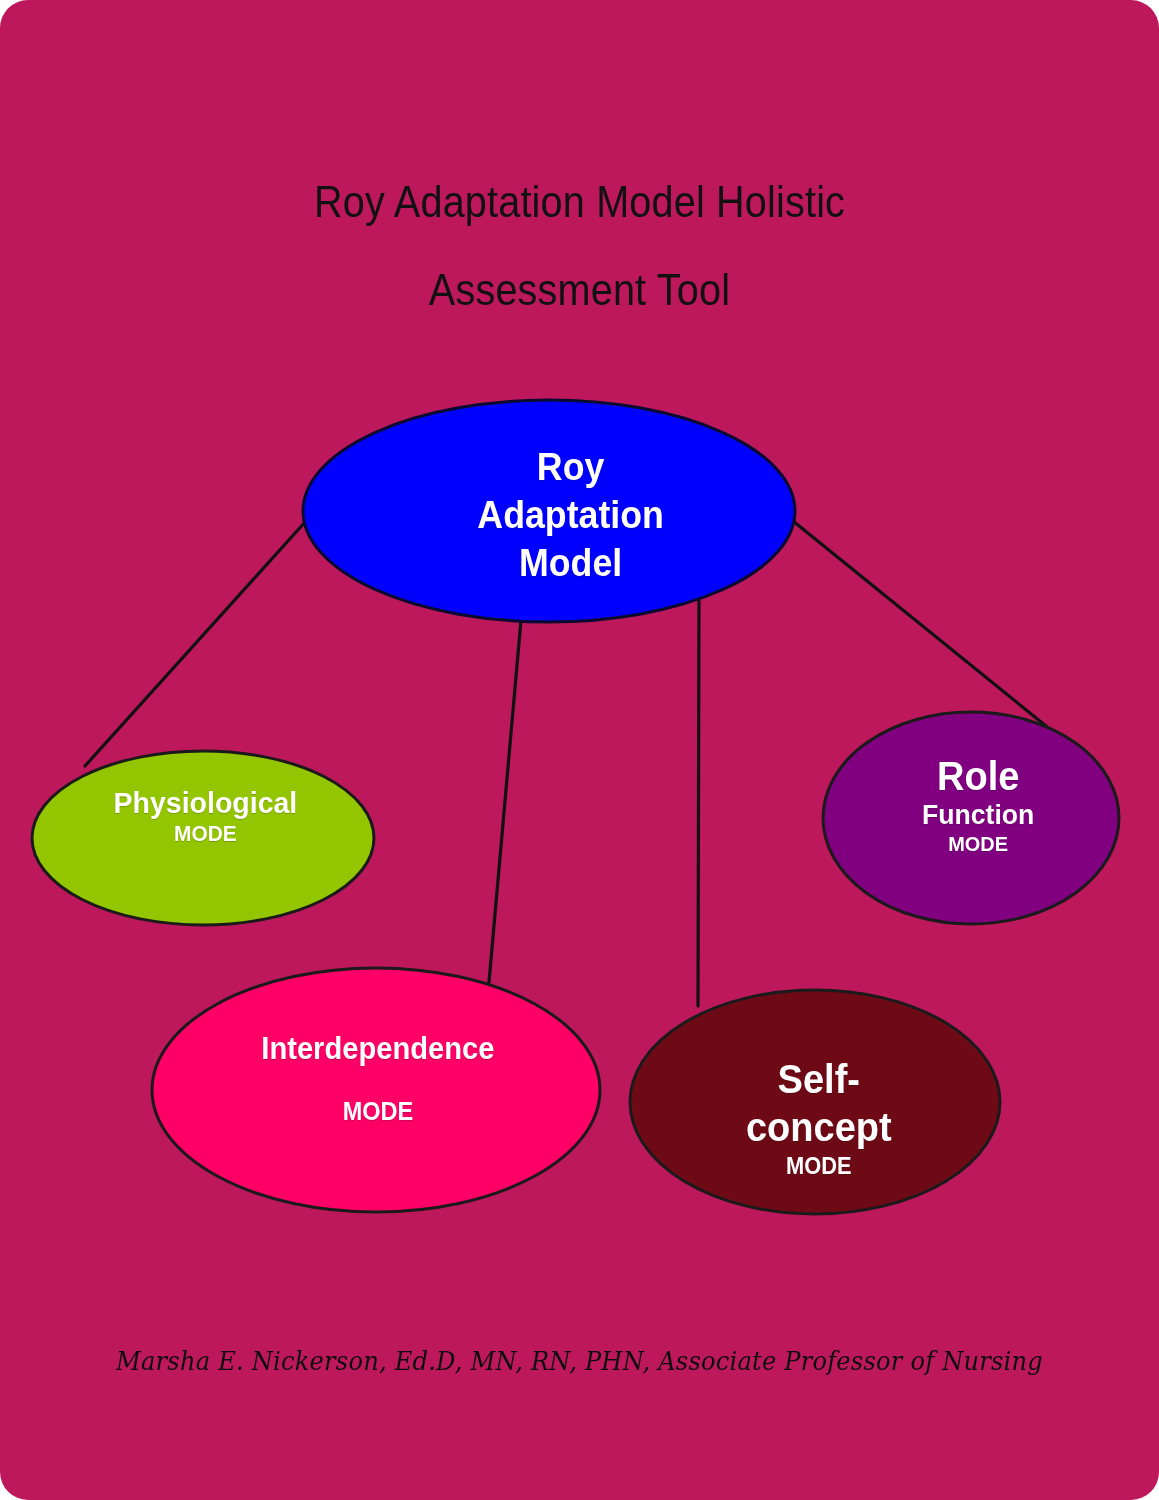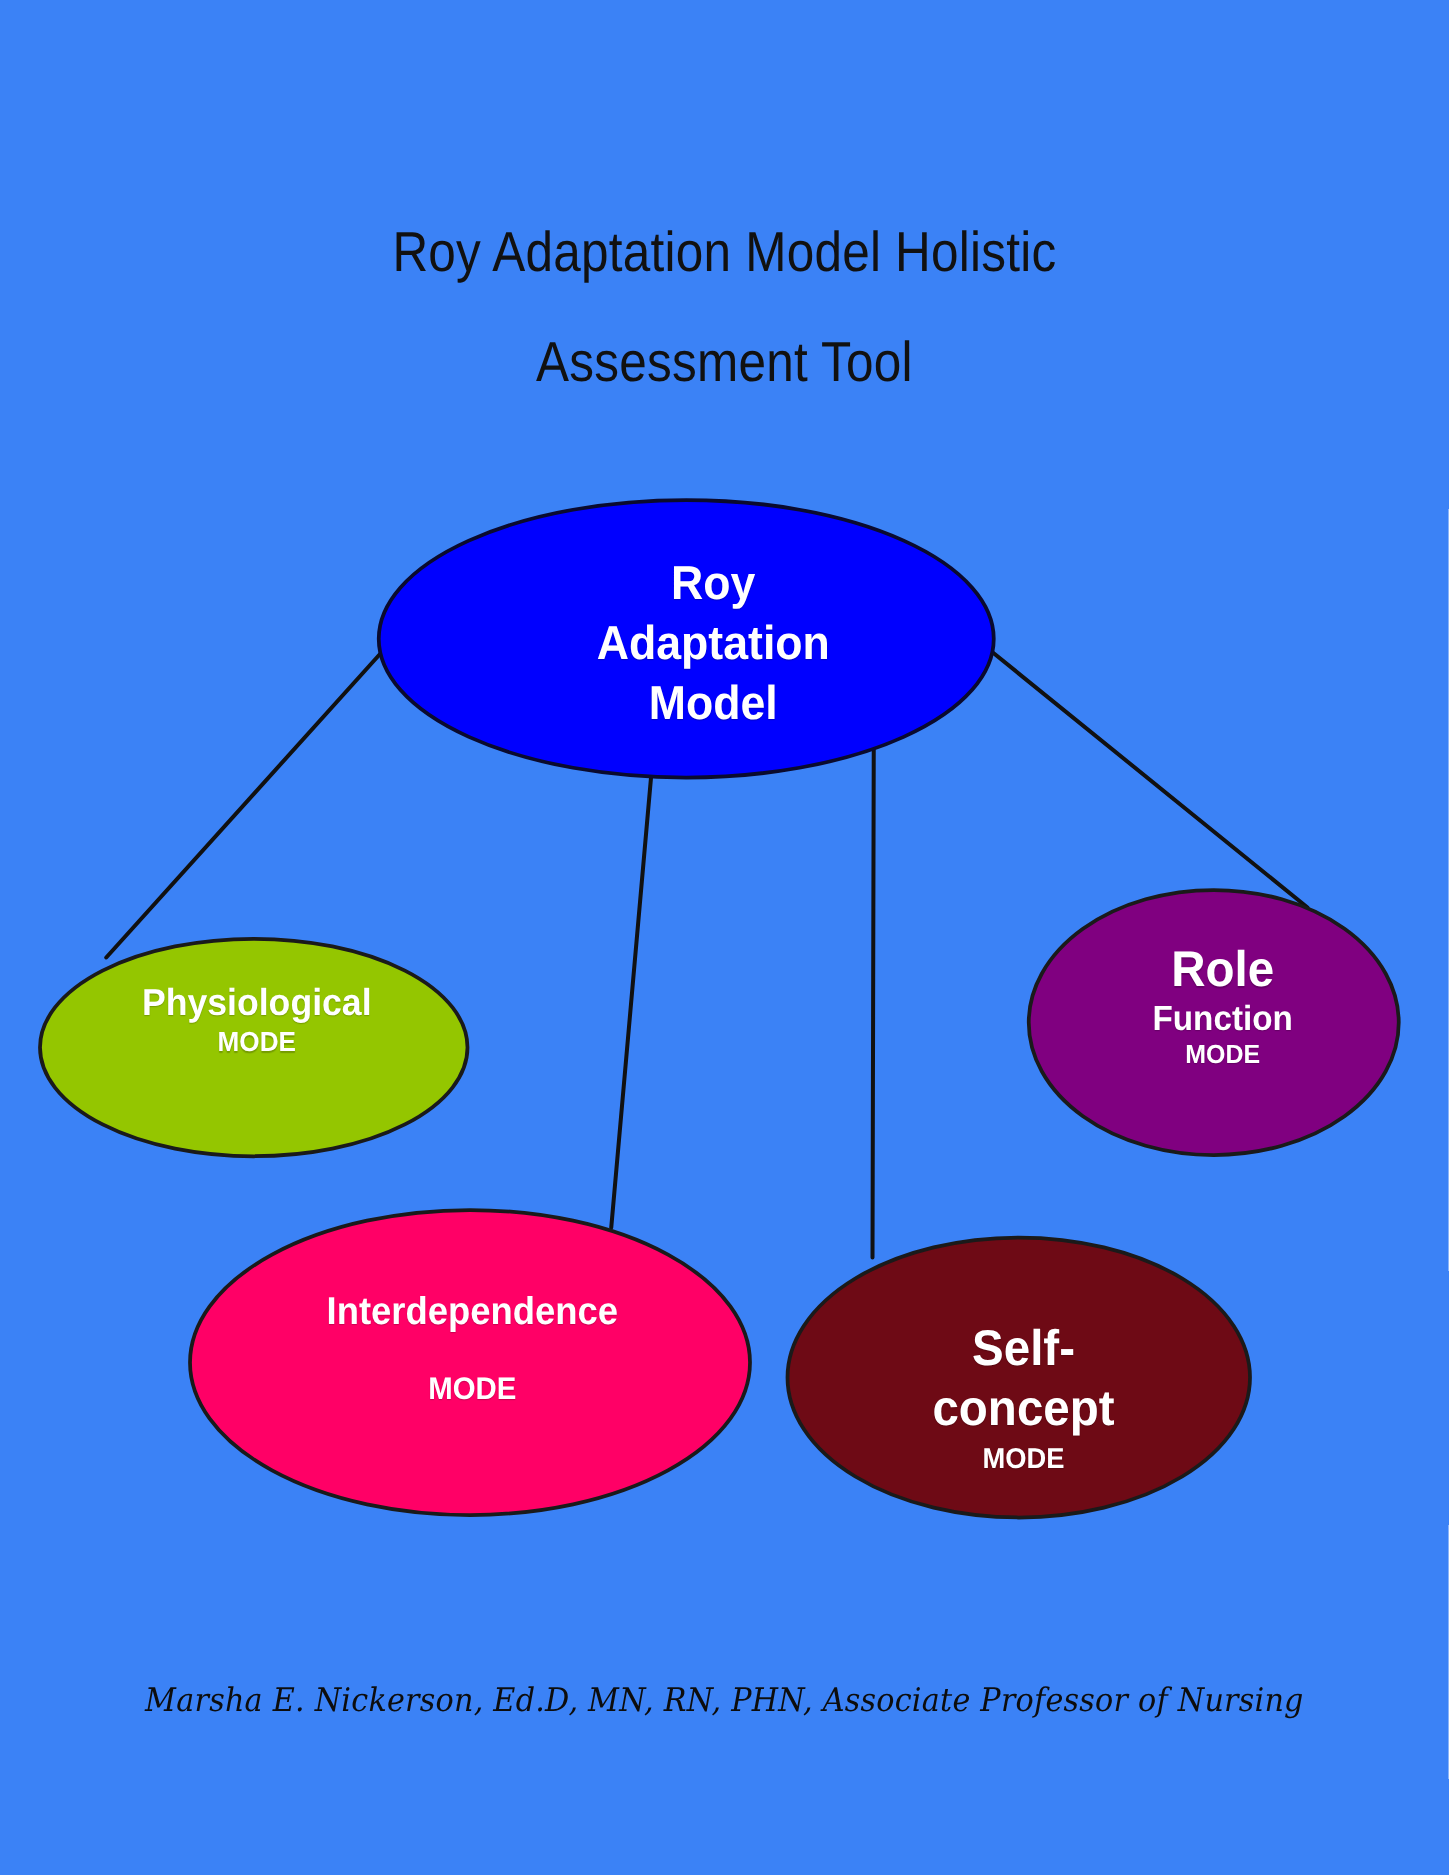--- a/index.html
+++ b/index.html
@@ -15,21 +15,22 @@
     font-family: "Liberation Sans", sans-serif;
     -webkit-font-smoothing: antialiased;
   }
 
   #page {
     position: absolute;
     left: 0;
     top: 0;
     width: 1159px;
     height: 1500px;
-    background: #3b82f6;
+    background: #be185d;
+    border-radius: 28px;
   }
 
   
   .title-block {
     position: absolute;
     left: 0;
     top: 158px;
     width: 1159px;
     text-align: center;
     color: #111111;

